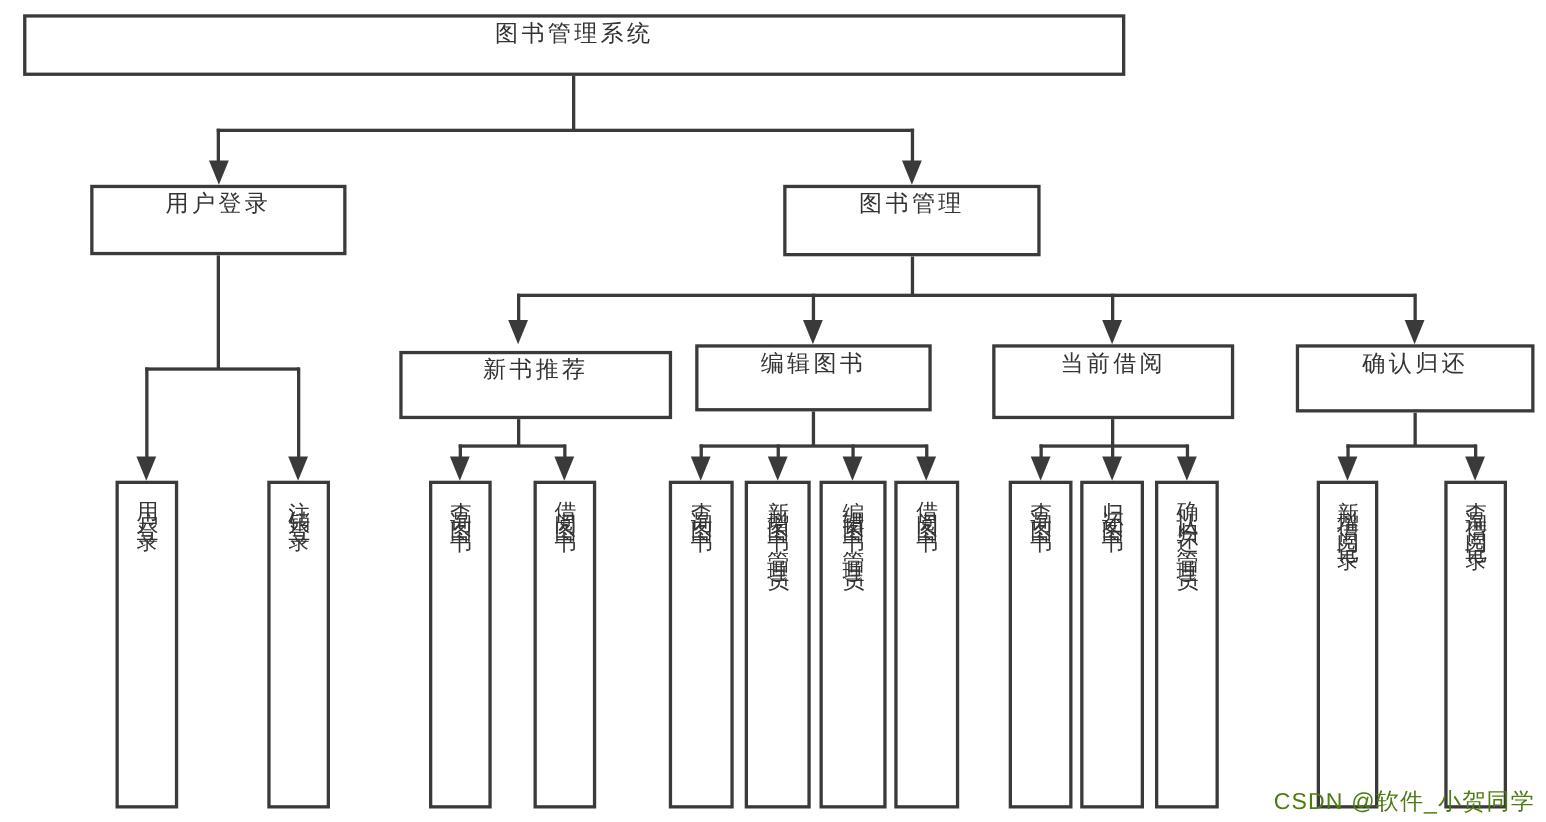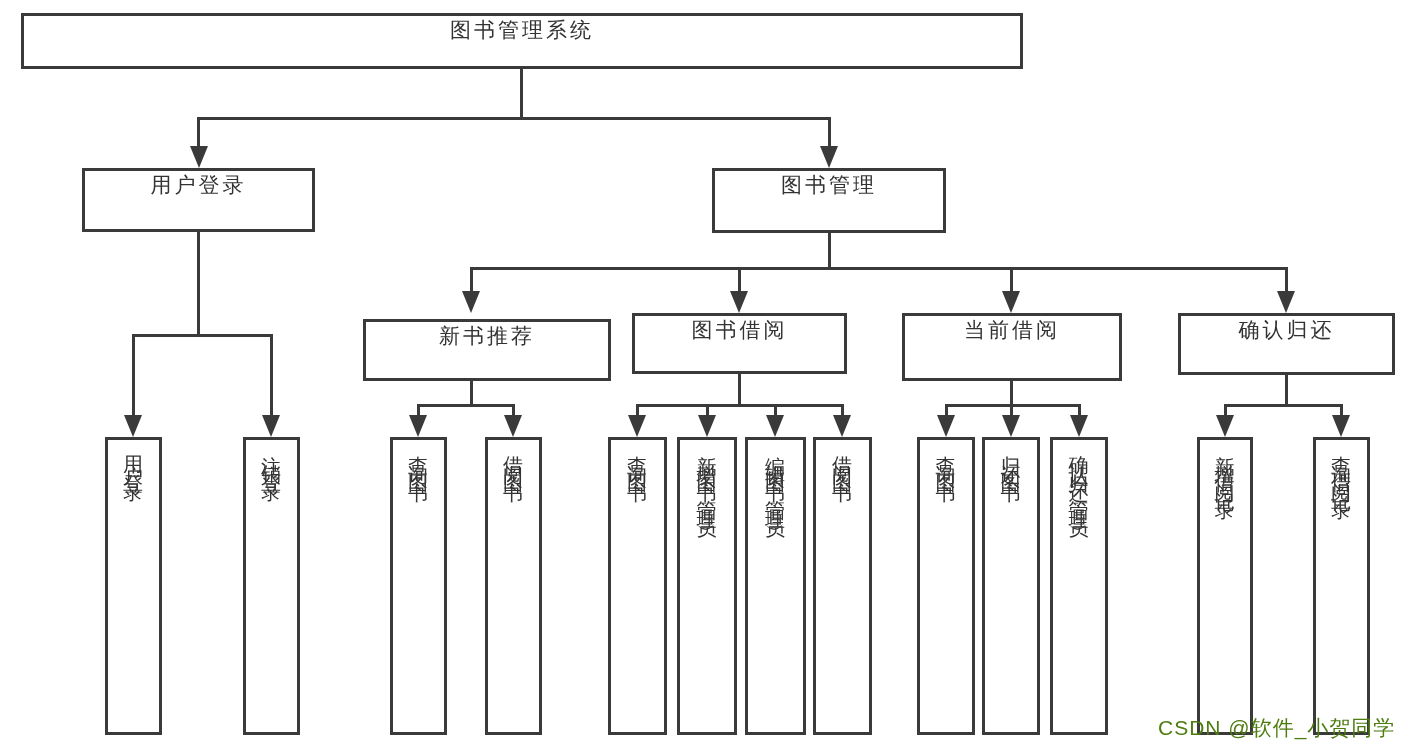--- a/index.html
+++ b/index.html
@@ -59,21 +59,21 @@
     <span>用户登录</span>
   </div>
   <div class="node hnode" style="left:712px;top:168px;width:234px;height:65px">
     <span>图书管理</span>
   </div>
 
   <div class="node hnode" style="left:363px;top:319px;width:248px;height:62px">
     <span>新书推荐</span>
   </div>
   <div class="node hnode" style="left:632px;top:313px;width:215px;height:61px">
-    <span>图书借阅</span>
+    <span>编辑图书</span>
   </div>
   <div class="node hnode" style="left:902px;top:313px;width:220px;height:68px">
     <span>当前借阅</span>
   </div>
   <div class="node hnode" style="left:1178px;top:313px;width:217px;height:62px">
     <span>确认归还</span>
   </div>
 
   <div class="node leaf" style="left:105px;top:437px;width:57px;height:298px">
     <span>用户登录</span>

